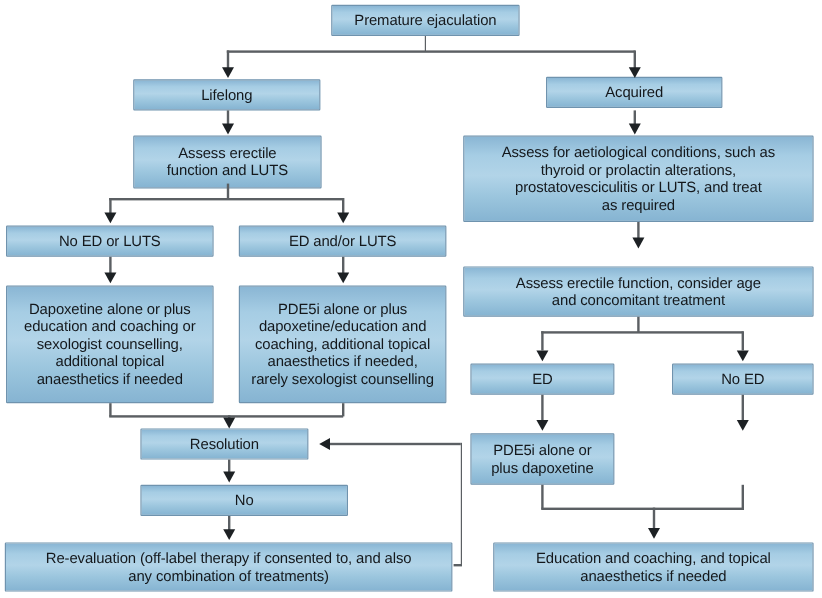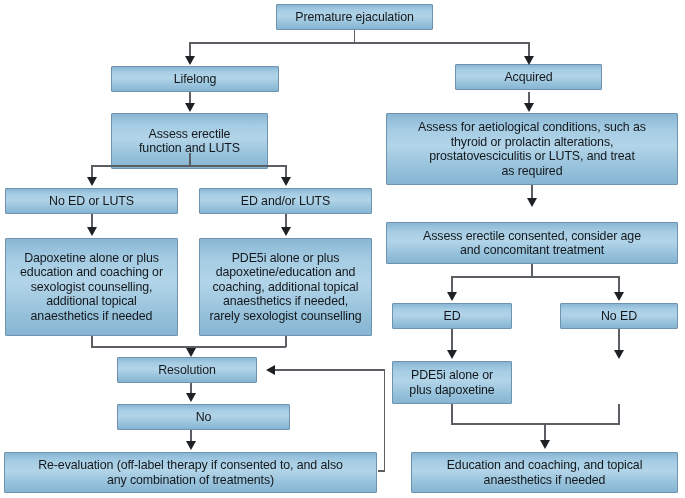--- a/index.html
+++ b/index.html
@@ -61,37 +61,37 @@
     border-right: 9px solid #1d2124;
   }
 </style>
 </head>
 <body>
 
 <div id="canvas">
 
   <div class="node" style="left:276px; top:4px; width:157px; height:26px;">Premature ejaculation</div>
 
-  <div class="node" style="left:111px; top:66px; width:168px; height:26px;">Lifelong</div>
+  <div class="node" style="left:111px; top:66px; width:156px; height:26px;">Lifelong</div>
 
   <div class="node" style="left:455px; top:64px; width:147px; height:26px;">Acquired</div>
 
-  <div class="node" style="left:111px; top:113px; width:157px; height:56px;">Assess erectile
+  <div class="node" style="left:111px; top:113px; width:157px; height:44px;">Assess erectile
 function and LUTS</div>
 
   <div class="node" style="left:5px; top:188px; width:173px; height:26px;">No ED or LUTS</div>
 
   <div class="node" style="left:386px; top:113px; width:292px; height:72px;">Assess for aetiological conditions, such as
 thyroid or prolactin alterations,
 prostatovesciculitis or LUTS, and treat
 as required</div>
 
   <div class="node" style="left:199px; top:188px; width:173px; height:26px;">ED and/or LUTS</div>
 
-  <div class="node" style="left:386px; top:222px; width:292px; height:42px;">Assess erectile consented, consider age
+  <div class="node" style="left:386px; top:222px; width:292px; height:42px;">Assess erectile function, consider age
 and concomitant treatment</div>
 
   <div class="node" style="left:5px; top:238px; width:173px; height:98px;">Dapoxetine alone or plus
 education and coaching or
 sexologist counselling,
 additional topical
 anaesthetics if needed</div>
 
   <div class="node" style="left:199px; top:238px; width:173px; height:98px;">PDE5i alone or plus
 dapoxetine/education and

